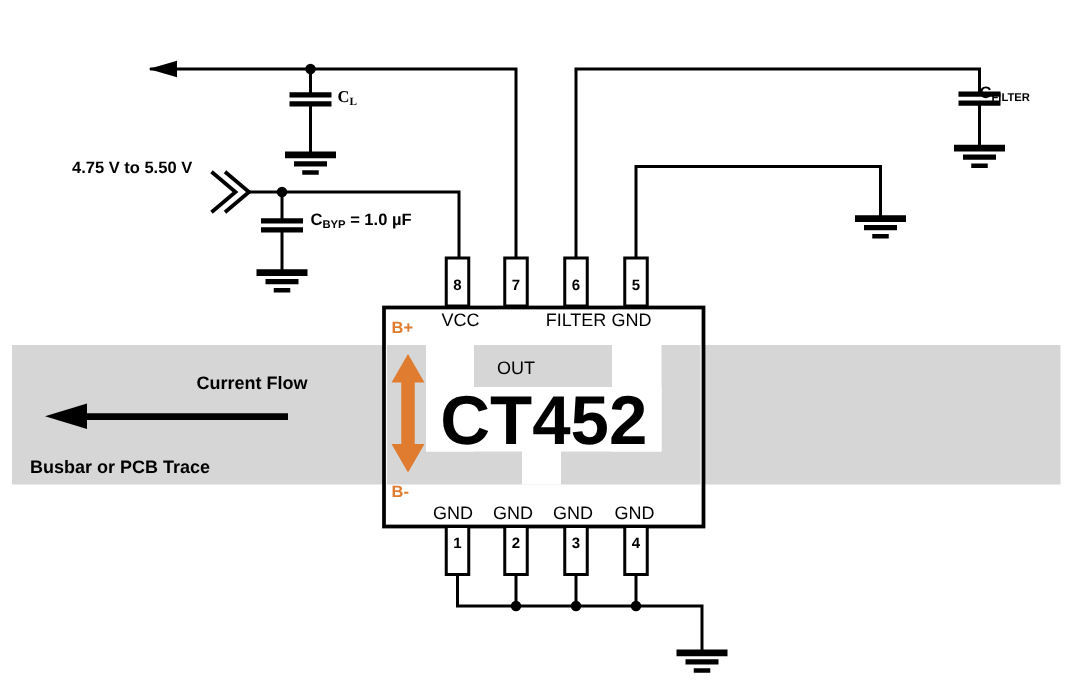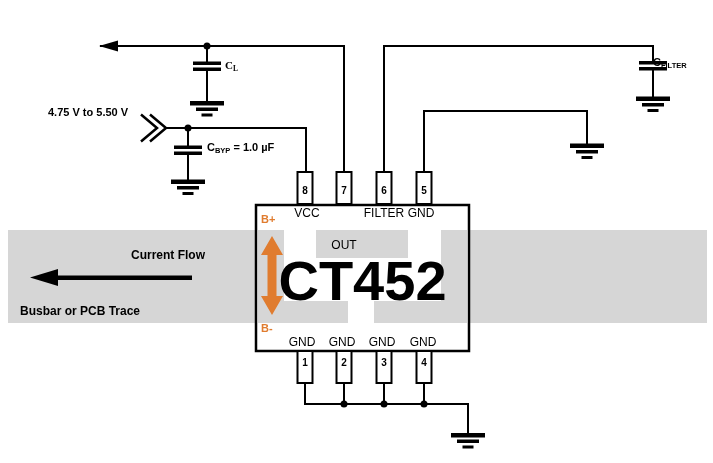--- a/index.html
+++ b/index.html
@@ -15,21 +15,21 @@
   .cap-label sub{font-size:7.5px;font-weight:bold;vertical-align:-2px;letter-spacing:0;}
   .cl-label{left:225px;top:59px;font-family:Liberation Serif, serif;}
   .cbyp-label{left:207px;top:141px;}
   .cfilter-label{left:653px;top:56px;}
   .current-flow{left:83px;top:248px;font-size:12px;font-weight:bold;margin-left:48px;}
   .busbar-label{left:20px;top:304px;font-size:12px;font-weight:bold;}
   .bplus{left:261px;top:213px;font-size:11px;font-weight:bold;color:#E07C2F;}
   .bminus{left:261px;top:322px;font-size:11px;font-weight:bold;color:#E07C2F;}
   .chip-name{
     left:256px;top:246px;width:213px;height:68px;display:flex;align-items:center;justify-content:center;
-    font-size:56px;font-weight:bold;letter-spacing:0px;
+    font-size:46px;font-weight:bold;letter-spacing:0px;
   }
   .pin-label{width:60px;text-align:center;font-size:12px;}
   .pin-num{width:20px;text-align:center;font-size:10px;font-weight:bold;}
 </style>
 </head>
 <body>
 
 <div class="canvas">
 
   <svg class="layer" viewBox="0 0 713 463">

